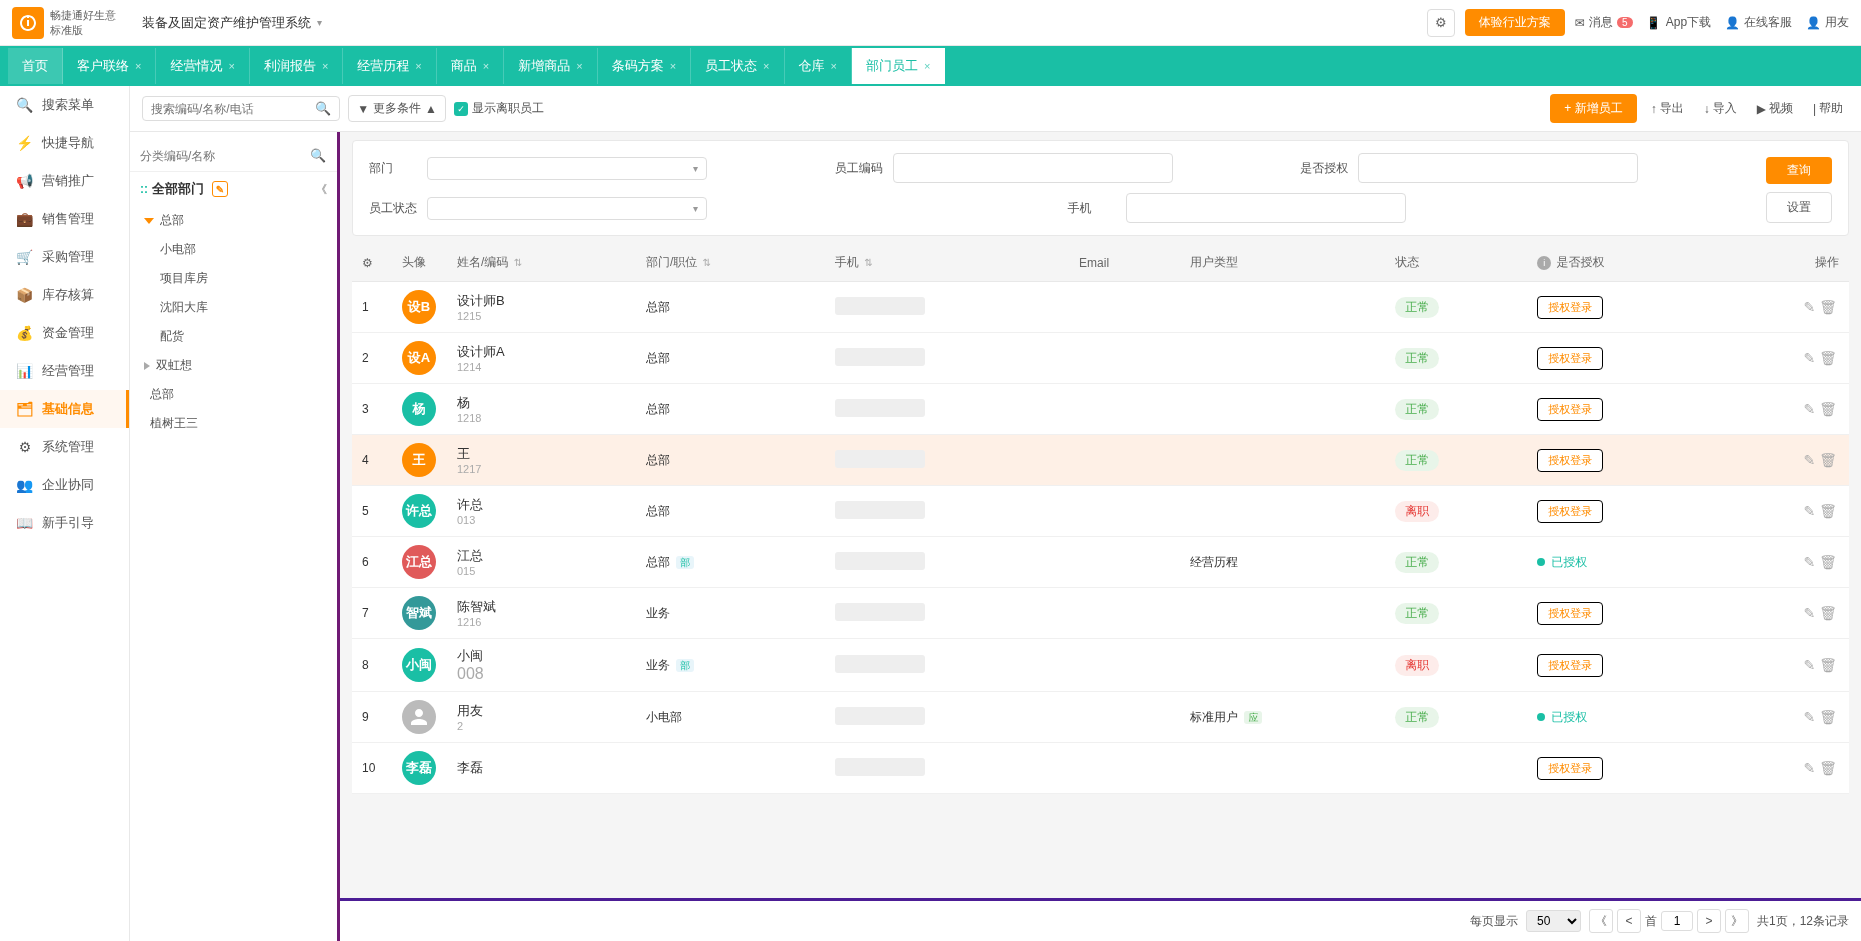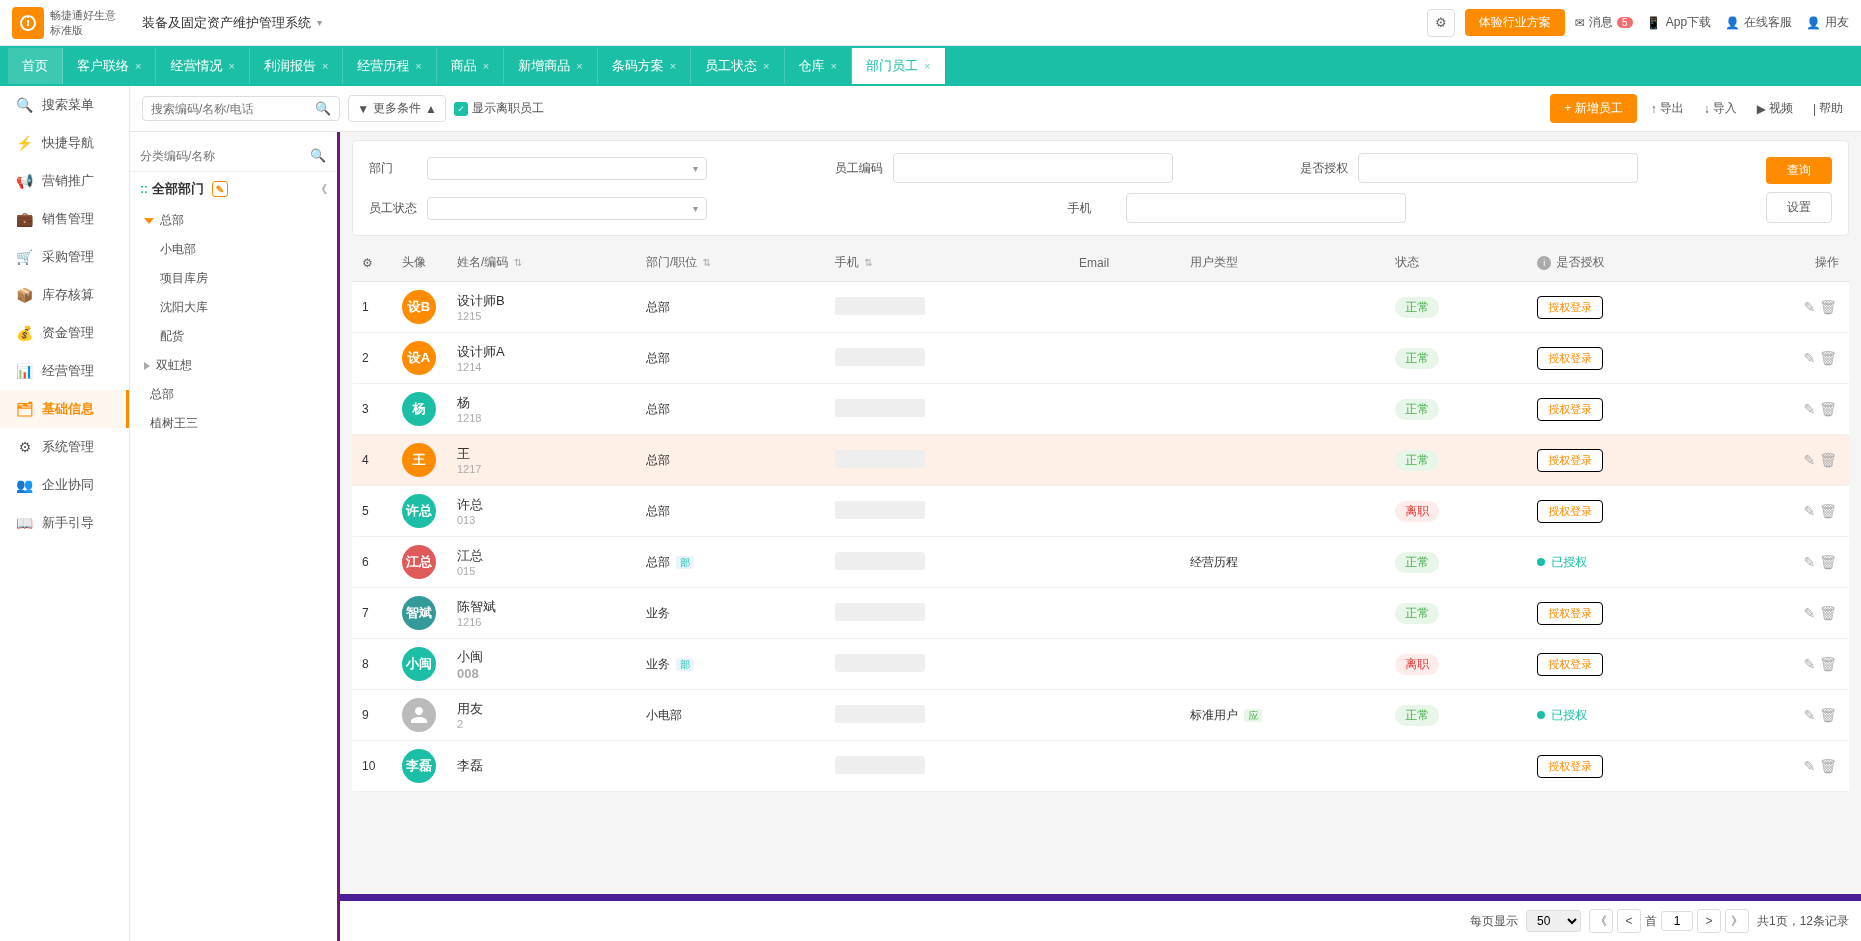--- a/index.html
+++ b/index.html
@@ -110,21 +110,21 @@
     .status-normal { background: #e8f5e9; color: #4caf50; }
     .status-resign { background: #fdecea; color: #e53935; }
     .auth-btn { border: 1px solid #000000; color: #ff8c00; background: #fff; border-radius: 4px; padding: 3px 10px; font-size: 11px; cursor: pointer; white-space: nowrap; }
     .authed { color: #1abfa5; font-size: 12px; display: flex; align-items: center; gap: 3px; }
     .op-btn { color: #aaa; cursor: pointer; font-size: 14px; margin: 0 2px; }
     .dept-tag { background: #e8f5fa; color: #1abfa5; border-radius: 3px; padding: 1px 4px; font-size: 10px; margin-left: 3px; }
     .user-tag { background: #e8f5e9; color: #4caf50; border-radius: 3px; padding: 1px 4px; font-size: 10px; margin-left: 3px; }
     .phone-blur { color: #ccc; background: #eee; border-radius: 3px; padding: 2px 8px; font-size: 12px; display: inline-block; width: 90px; height: 18px; }
 
     
-    .pagination { display: flex; align-items: center; justify-content: flex-end; padding: 8px 12px; background: #fff; border-top: 7px solid #4c1d95; gap: 8px; font-size: 12px; color: #555; }
+    .pagination { display: flex; align-items: center; justify-content: flex-end; padding: 8px 12px; background: #fff; border-top: 3px solid #4c1d95; gap: 8px; font-size: 12px; color: #555; }
     .page-size-select { border: 1px solid #ddd; border-radius: 3px; padding: 2px 6px; font-size: 12px; }
     .page-nav { display: flex; align-items: center; gap: 4px; }
     .page-btn { width: 24px; height: 24px; display: flex; align-items: center; justify-content: center; border: 1px solid #ddd; border-radius: 3px; cursor: pointer; font-size: 12px; color: #555; background: #fff; }
     .page-input { width: 32px; border: 1px solid #ddd; border-radius: 3px; text-align: center; font-size: 12px; padding: 2px; }
 
     .chevron { font-size: 10px; color: #999; }
     .sort-icon { color: #aaa; font-size: 10px; margin-left: 2px; }
     .info-icon { width: 14px; height: 14px; border-radius: 50%; background: #aaa; color: #fff; display: inline-flex; align-items: center; justify-content: center; font-size: 9px; margin-right: 2px; }
 
     .checkbox-icon { width: 14px; height: 14px; border-radius: 3px; background: #1abfa5; display: inline-flex; align-items: center; justify-content: center; color: #fff; font-size: 9px; }
@@ -540,21 +540,21 @@
                   <td><button class="auth-btn">授权登录</button></td>
                   <td style="text-align: right;"><span class="op-btn">✎</span><span class="op-btn">🗑</span></td>
                 </tr>
                 <tr>
                   <td>8</td>
                   <td>
                     <div class="avatar av-teal">小闽</div>
                   </td>
                   <td>
                     <div style="font-size:13px;color:#333;">小闽</div>
-                    <div style="font-size:13px;color:#aaa;font-weight:bold;">008</div>
+                    <div style="font-size:16px;color:#aaa;">008</div>
                   </td>
                   <td>业务 <span class="dept-tag">部</span></td>
                   <td><span class="phone-blur"></span></td>
                   <td></td>
                   <td></td>
                   <td><span class="status-badge status-resign">离职</span></td>
                   <td><button class="auth-btn">授权登录</button></td>
                   <td style="text-align: right;"><span class="op-btn">✎</span><span class="op-btn">🗑</span></td>
                 </tr>
                 <tr>

